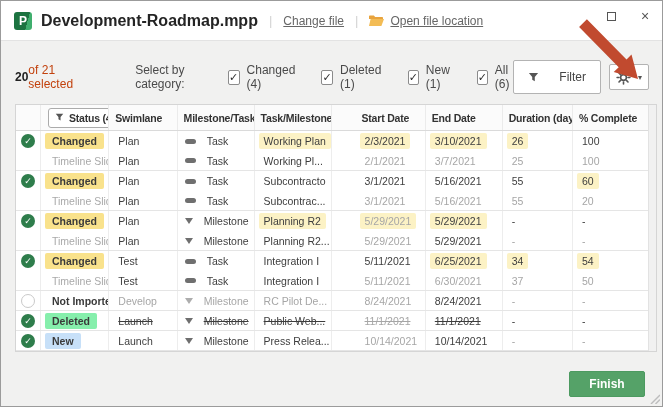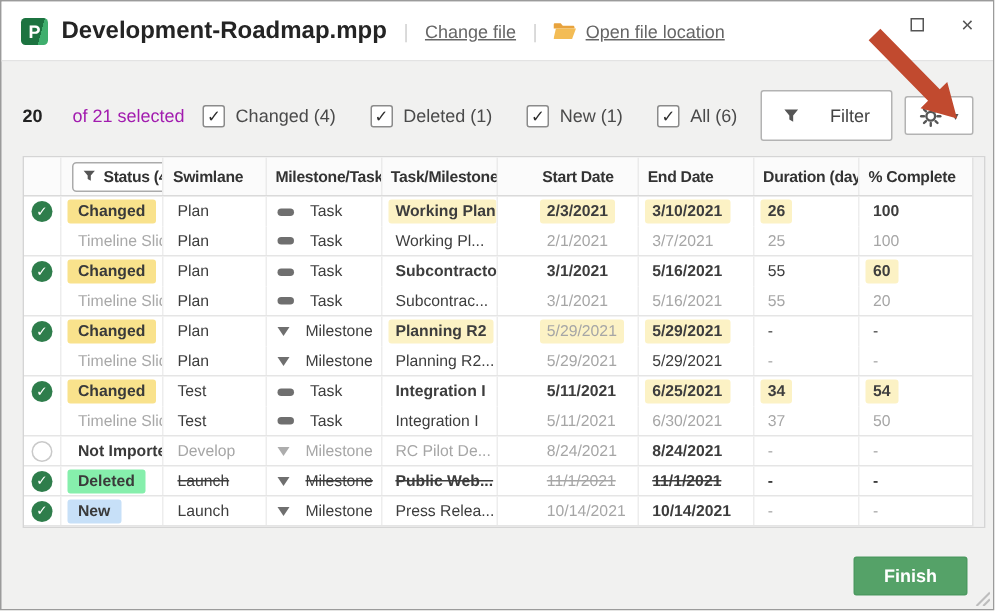--- a/index.html
+++ b/index.html
@@ -19,21 +19,21 @@
   .folder-icon{margin-right:6px;display:inline-flex;}
   .win-controls{margin-left:auto;align-self:flex-start;display:flex;padding-top:4px;}
   .win-btn{width:34px;height:22px;display:flex;align-items:center;justify-content:center;
     color:#555;font-size:14px;cursor:pointer;}
   .maxbox{width:9px;height:9px;border:1px solid #555;display:inline-block;}
 
   
   .toolbar{position:absolute;top:62px;left:14px;right:13px;height:28px;
     display:flex;align-items:center;font-size:12px;color:#555;}
   .sel-count{font-weight:bold;color:#222;}
-  .sel-rest{color:#a21caf;margin-left:20px;}
+  .sel-rest{color:#c2410c;margin-left:0;}
   .cat-label{margin-left:48px;color:#4a4a4a;}
   .cats{display:flex;margin-left:12px;gap:23px;}
   .cat{display:flex;align-items:center;gap:7px;}
   .checkbox{width:15px;height:15px;background:#fff;border:1px solid #8b8b8b;border-radius:2px;
     display:flex;align-items:center;justify-content:center;font-size:11px;font-weight:bold;color:#2d2d2d;cursor:pointer;}
   .cat-text{color:#4a4a4a;}
   .spacer{flex:1;}
   .btn{height:26px;background:#fff;border:1px solid #b3b3b3;border-radius:2px;
     display:flex;align-items:center;justify-content:center;font-family:inherit;font-size:12px;color:#444;cursor:pointer;}
   .btn-filter{padding:16px 14px;gap:20px;}
@@ -55,21 +55,21 @@
   .col-check{width:26px;justify-content:center;padding-left:0;}
   .col-status{width:71px;}
   .col-swimlane{width:71px;}
   .col-type{width:80px;}
   .col-title{width:80px;}
   .col-start{width:73px;margin-left:24px;}
   .col-end{width:80px;}
   .col-duration{width:73px;}
   .col-pct{width:78px;border-right:none;}
   .val{display:inline-block;padding:2px 5px;border-radius:2px;max-width:100%;overflow:hidden;}
-  .b{font-weight:bold;}
+  .b{font-weight:normal;}
   .gray{color:#a6a6a6;}
   .strike{text-decoration:line-through;}
   .hl{background:#fcf2c5;}
   .badge{font-size:10.5px;font-weight:bold;color:#3a3a3a;padding:2px 7px;border-radius:2px;}
   .badge.changed{background:#f9e28c;}
   .badge.deleted{background:#86efac;}
   .badge.new{background:#c7e0f8;}
   .badge.plain{background:transparent;}
   .slide-label{color:#a9a9a9;font-size:10.5px;padding:2px 7px;}
   .chk{width:14px;height:14px;border-radius:50%;display:flex;align-items:center;justify-content:center;cursor:pointer;}
@@ -110,20 +110,21 @@
       <span class="win-btn">
           <span class="maxbox"></span>
         </span>
       <span class="win-btn">×</span>
     </div>
   </div>
 
   <div class="toolbar">
     <span class="sel-count">20</span>
     <span class="sel-rest">of 21 selected</span>
+    <span class="cat-label">Select by category:</span>
     <div class="cats" id="cats">
         <span class="cat">
           <span class="checkbox">✓</span>
           <span class="cat-text">Changed (4)</span>
         </span>
         <span class="cat">
           <span class="checkbox">✓</span>
           <span class="cat-text">Deleted (1)</span>
         </span>
         <span class="cat">

